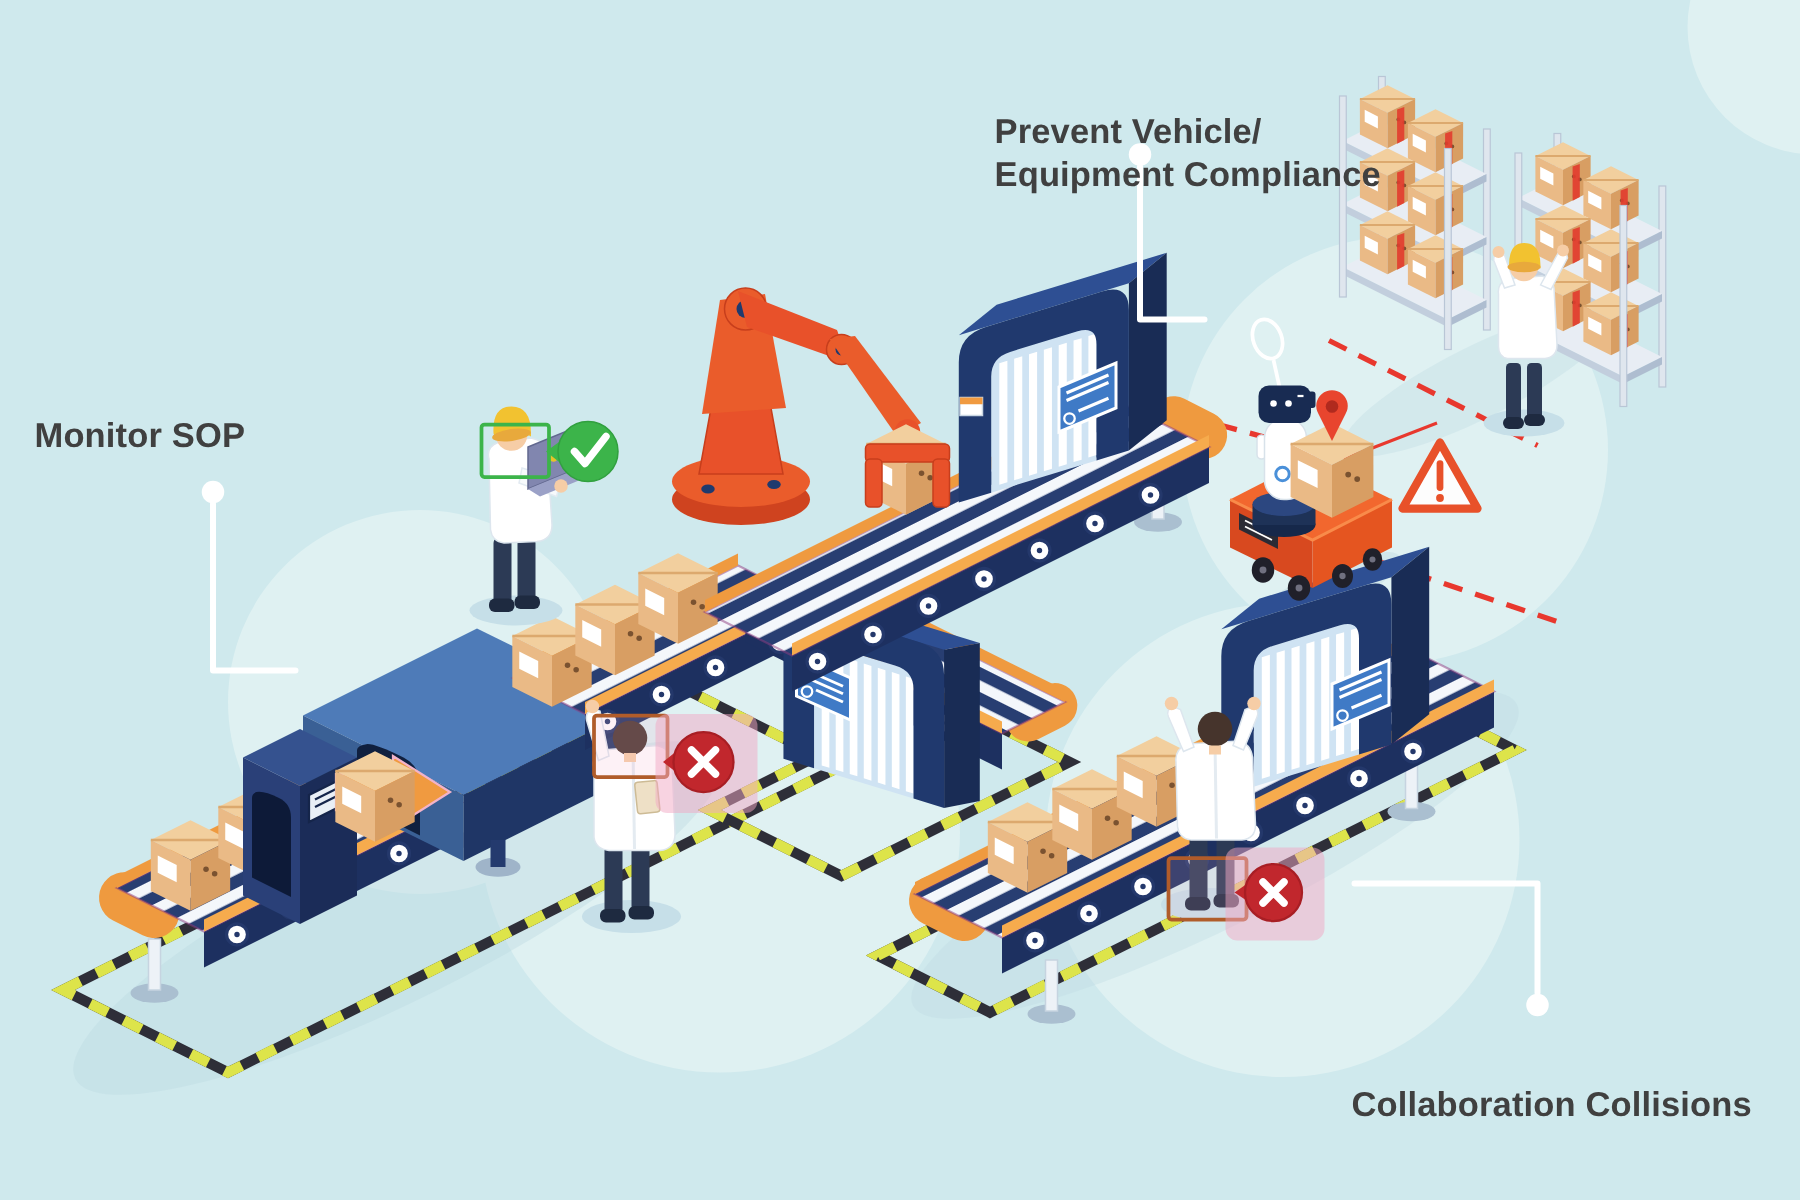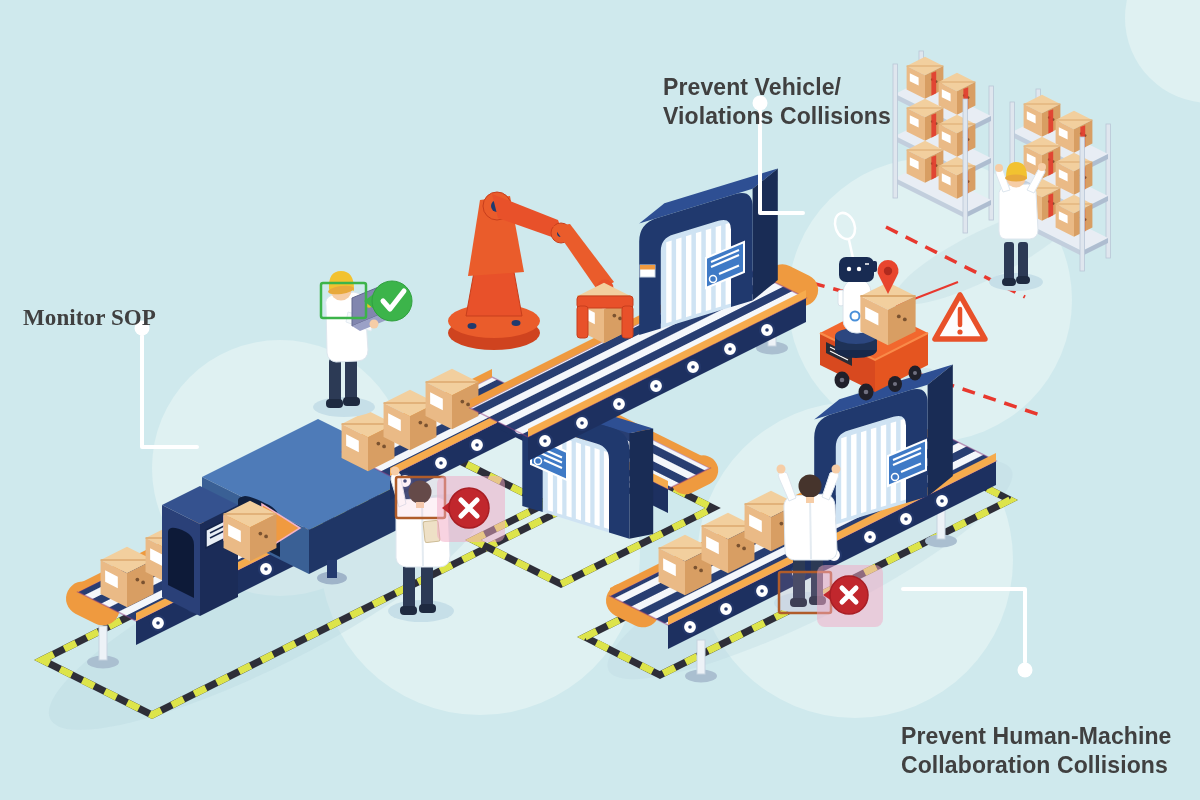--- a/index.html
+++ b/index.html
@@ -446,24 +446,23 @@
   <path d="M760 111 L760 213 L803 213"></path>
   <path d="M1025 662 L1025 589 L903 589"></path>
 </g>
 <g fill="#ffffff">
   <circle cx="142" cy="328" r="7.5"></circle>
         <circle cx="760" cy="103" r="7.5"></circle>
         <circle cx="1025" cy="670" r="7.5"></circle>
 </g>
 </svg>
 
-<div class="callout" style="left:23px;top:271px;font-family:Liberation Serif, serif;">
+<div class="callout" style="left:23px;top:244px;">
   <div>Monitor SOP</div>
 </div>
 <div class="callout" style="left:663px;top:41px;">
   <div>Prevent Vehicle/</div>
-  <div>Violations Collisions</div>
+  <div>Equipment Compliance</div>
 </div>
 <div class="callout" style="left:901px;top:690px;">
-  <div>Prevent Human-Machine</div>
   <div>Collaboration Collisions</div>
 </div>
 </div>
 
 </body></html>

